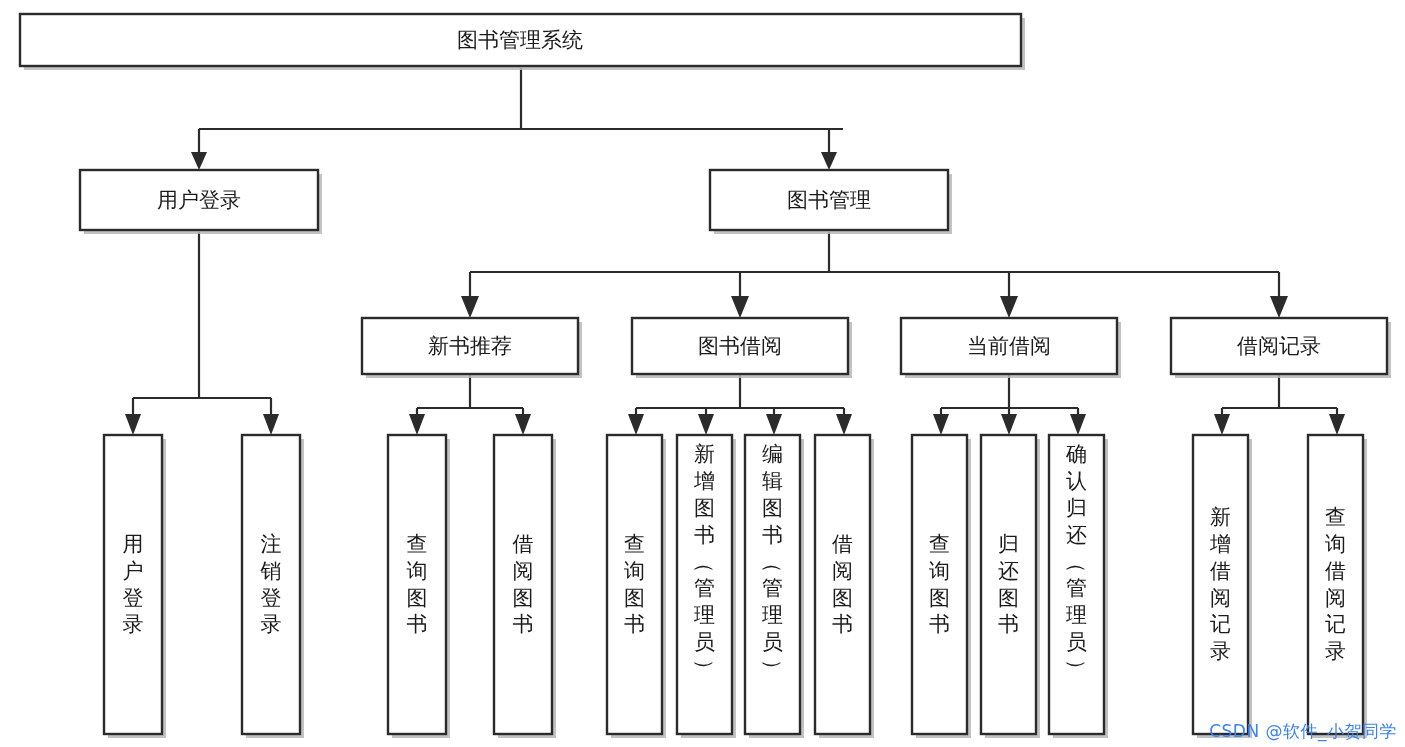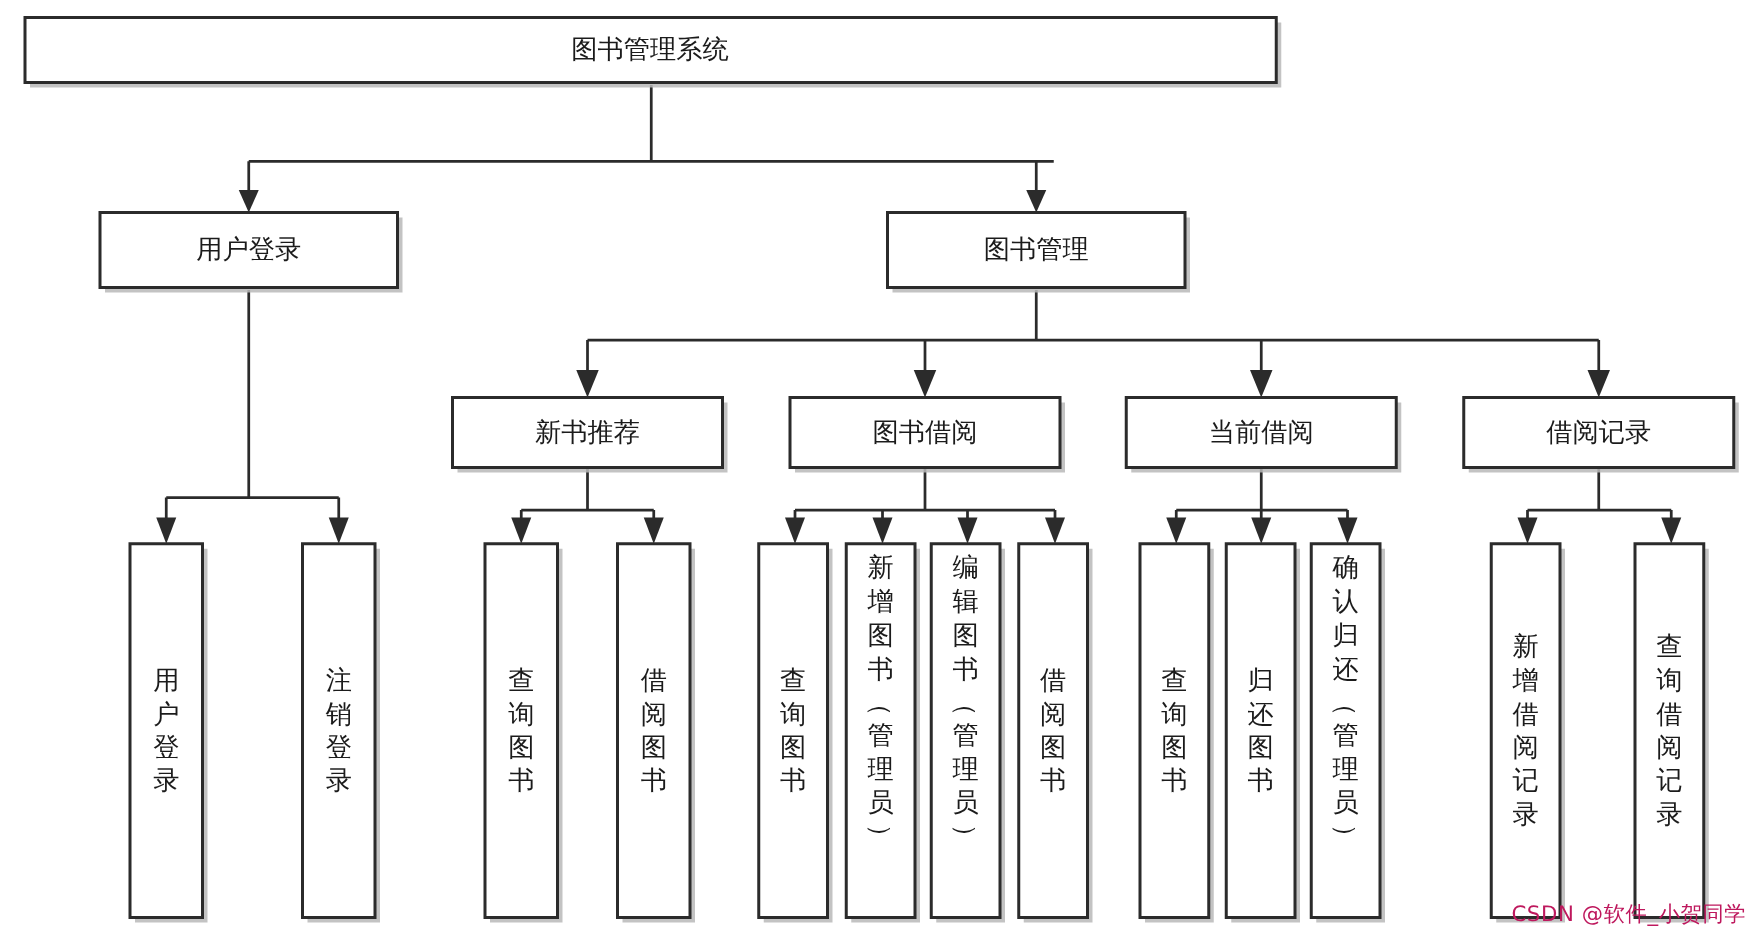--- a/index.html
+++ b/index.html
@@ -75,21 +75,21 @@
   }
   .vlabel span {
     display: block;
   }
   .watermark {
     position: absolute;
     right: 8px;
     bottom: 4px;
     font-family: "DejaVu Sans", "Liberation Sans", sans-serif;
     font-size: 17px;
-    color: #be185d;
+    color: #3b82f6;
     white-space: nowrap;
     letter-spacing: 0.5px;
   }
 </style>
 </head>
 <body>
 
 <div id="diagram-root">
 
   <svg id="tree-svg" viewBox="0 0 1405 747">

